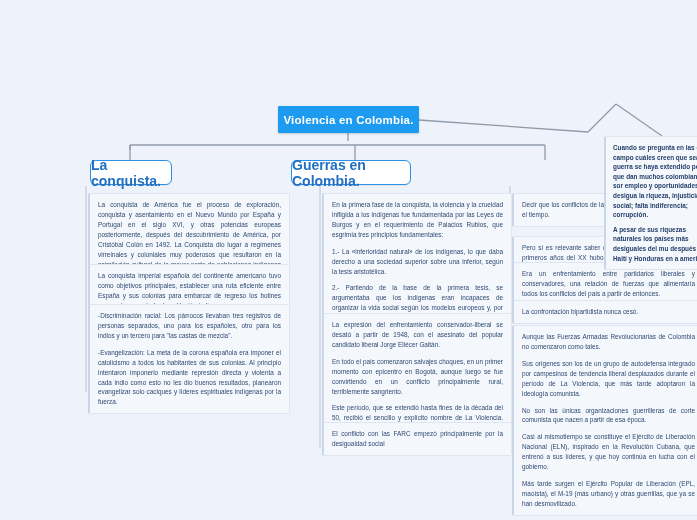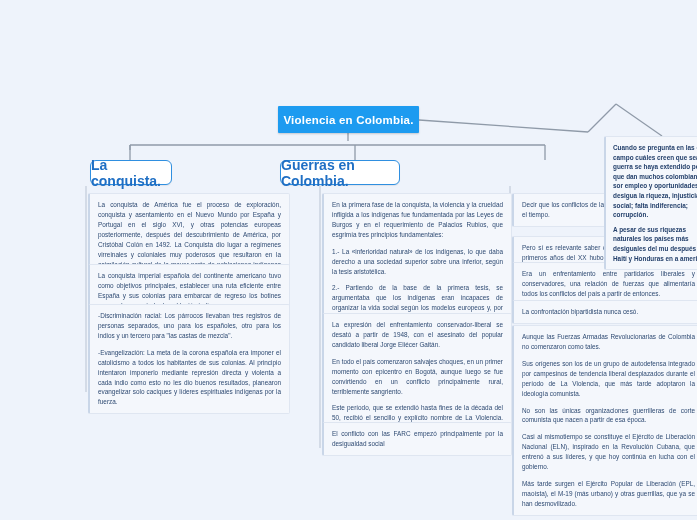--- a/index.html
+++ b/index.html
@@ -20,21 +20,21 @@
   }
 
   .branch-head{
     position:absolute;height:23px;
     background:#fff;border:1.6px solid #2f8fe0;border-radius:6px;
     display:flex;align-items:center;justify-content:center;
     color:#1f6fc4;font-size:14px;font-weight:bold;
     box-shadow:0 1px 1px rgba(0,0,0,.07);
   }
   #head-1{left:90px;top:160px;width:80px;}
-  #head-2{left:280px;top:160px;width:118px;}
+  #head-2{left:291px;top:160px;width:118px;}
   #head-3{left:485px;top:160px;width:120px;}
 
   .card{
     position:absolute;background:#f4f7fc;
     border:1px solid #dfe6f1;border-left:2px solid #c9d6e8;
     border-radius:2px;
     color:#2e4a72;font-size:6.4px;line-height:1.55;
     padding:6px 8px;box-sizing:border-box;
     text-align:justify;
   }

